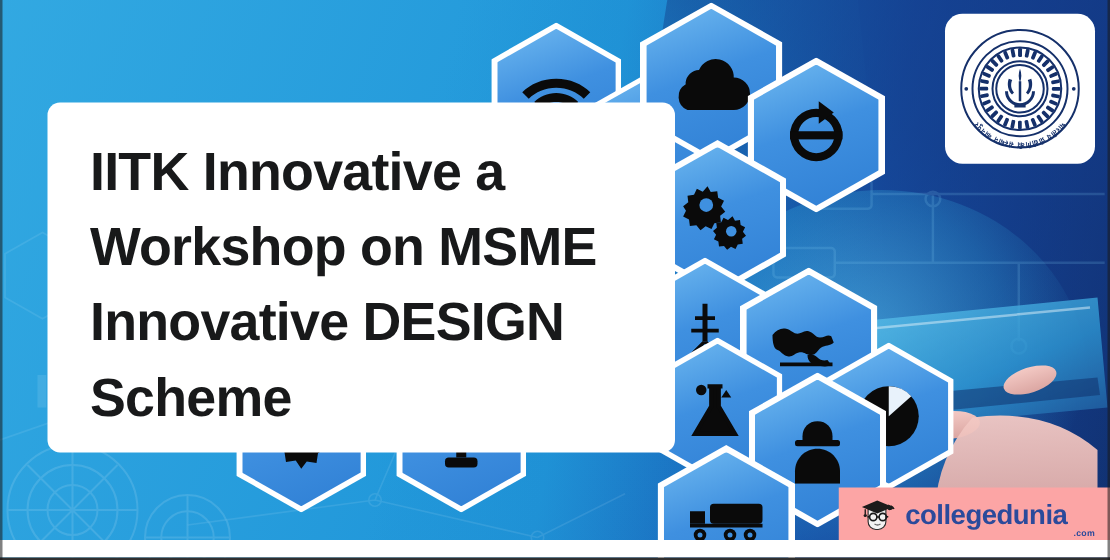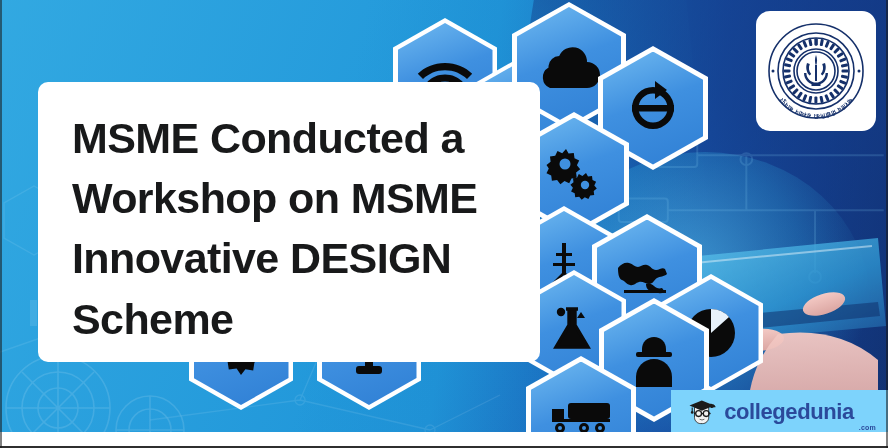--- a/index.html
+++ b/index.html
@@ -144,21 +144,21 @@
   }
   .iitk-seal svg { display: block; }
 
   
   .cd-watermark {
     position: absolute;
     right: 0px;
     bottom: 14px;
     height: 44px;
     min-width: 160px;
-    background: #7dd3fc;
+    background: #fca5a5;
     display: flex;
     align-items: center;
     gap: 7px;
     padding: 0 12px 0 16px;
     box-sizing: border-box;
   }
   .cd-mascot { width: 30px; height: 30px; flex: 0 0 auto; }
   .cd-mascot svg { display: block; }
   .cd-word {
     font-family: "Liberation Sans", sans-serif;
@@ -454,21 +454,21 @@
             <rect x="21" y="26" width="8" height="16"></rect>
             <rect x="12" y="42" width="26" height="8" rx="3"></rect>
           </g>
         </svg>
       </div>
     </div>
 
   </div>
 
   <div class="headline-card">
-    <h1 class="headline-text">MSME Conducted a Workshop on MSME Innovative DESIGN Scheme</h1>
+    <h1 class="headline-text">IITK Innovative a Workshop on MSME Innovative DESIGN Scheme</h1>
   </div>
 
   <div class="iitk-seal">
     <svg width="104" height="104" viewBox="0 0 104 104">
       <defs>
         <path id="rimTop" d="M52 52 m0,-43 a43,43 0 1,1 -0.1,0"></path>
         <path id="rimBottom" d="M52 52 m0,41 a41,41 0 1,0 0.1,0"></path>
       </defs>
       <g fill="none" stroke="#15306a" stroke-width="1.6">
         <circle cx="52" cy="52" r="47"></circle>

